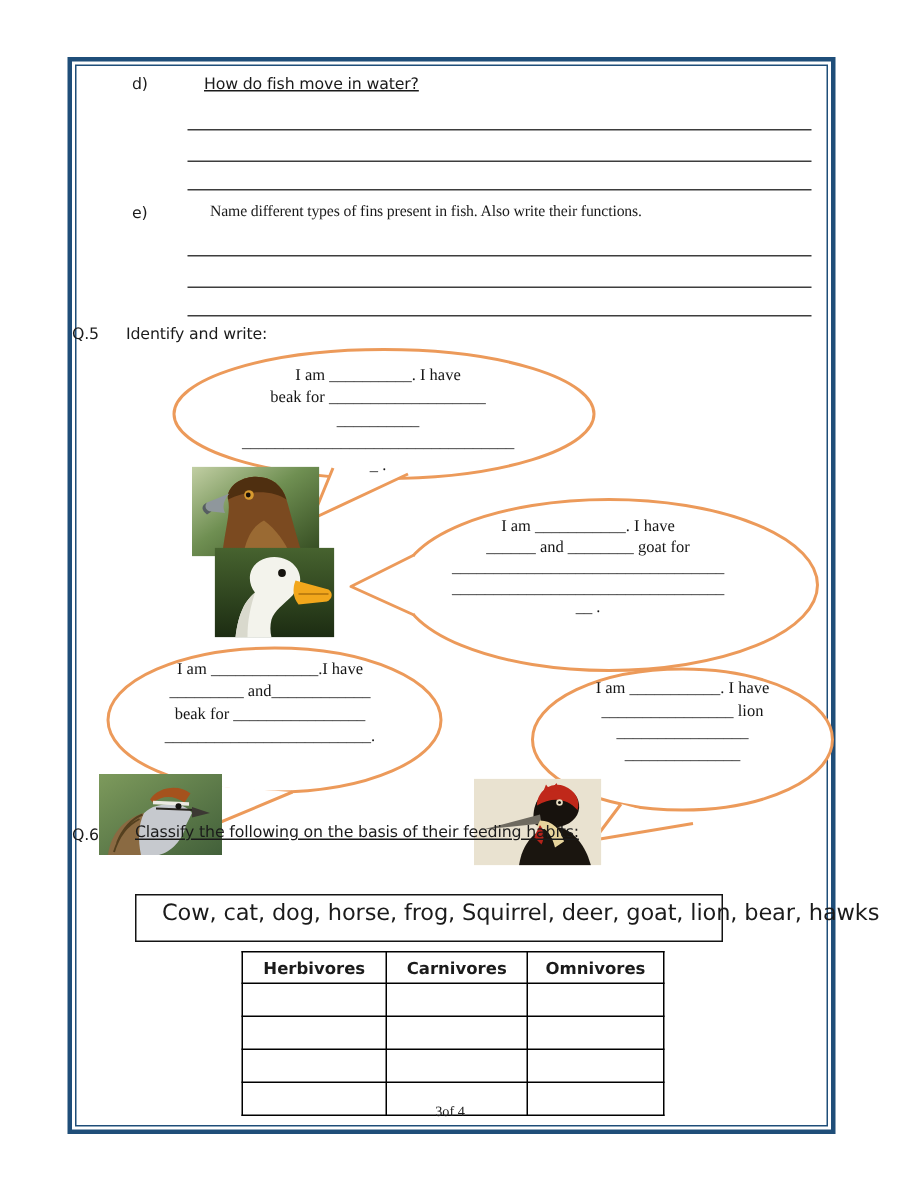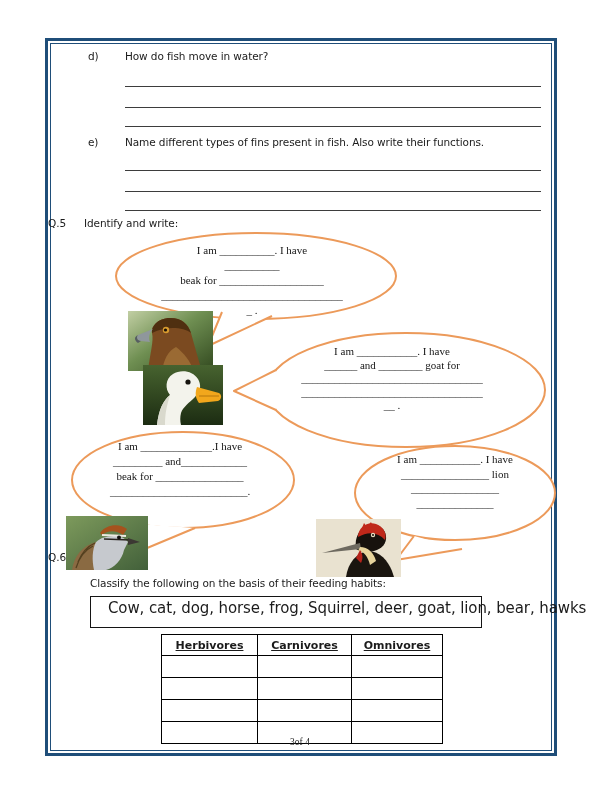--- a/index.html
+++ b/index.html
@@ -11,24 +11,24 @@
   html,body{margin:0;padding:0;background:#ffffff;}
   .page{
     position:relative;width:600px;height:800px;background:#fff;overflow:hidden;
     font-family:"DejaVu Sans",sans-serif;color:var(--ink);
   }
   
   .frame-outer{position:absolute;left:45px;top:38px;width:506px;height:712px;border:3px solid var(--frame);}
   .frame-inner{position:absolute;left:2px;top:2px;right:2px;bottom:2px;border:1.5px solid var(--frame);}
   
   .qlabel,.qtext{position:absolute;font-size:10.5px;letter-spacing:-0.1px;white-space:nowrap;}
-  .lbl-d{left:88px;top:50px;}   .txt-d{left:125px;top:50px;}
-  .lbl-e{left:88px;top:136px;}  .txt-e{left:125px;top:136px;}
+  .lbl-d{left:88px;top:50px;}   .txt-d{left:136px;top:50px;text-decoration:underline;}
+  .lbl-e{left:88px;top:136px;}  .txt-e{left:140px;top:136px;font-family:Liberation Serif, serif;}
   .lbl-q5{left:48px;top:217px;} .txt-q5{left:84px;top:217px;}
-  .lbl-q6{left:48px;top:551px;} .txt-q6{left:90px;top:577px;}
+  .lbl-q6{left:48px;top:551px;} .txt-q6{left:90px;top:549px;text-decoration:underline;}
   
   .ans-line{position:absolute;left:125px;width:416px;height:0;border-bottom:1px solid var(--line);}
   .d1{top:86px;} .d2{top:107px;} .d3{top:126px;}
   .e1{top:170px;} .e2{top:191px;} .e3{top:210px;}
   
   .bubble-layer{position:absolute;left:0;top:0;width:600px;height:800px;pointer-events:none;}
   .bubble{fill:#ffffff;stroke:var(--bubble);stroke-width:2;}
   .tail{fill:#ffffff;stroke:var(--bubble);stroke-width:2;stroke-linejoin:round;}
   
   .btxt{position:absolute;font-family:"Liberation Serif",serif;font-size:11px;color:#161616;text-align:center;}
@@ -42,21 +42,21 @@
   .bird svg{display:block;}
   .img-eagle{left:128px;top:311px;width:85px;height:60px;}
   .img-duck{left:143px;top:365px;width:80px;height:60px;}
   .img-sparrow{left:66px;top:516px;width:82px;height:54px;}
   .img-woodpecker{left:316px;top:519px;width:85px;height:58px;}
   
   .word-bank{position:absolute;left:90px;top:596px;width:390px;height:30px;border:1.2px solid #141414;}
   .word-bank span{display:block;padding:2px 0 0 17px;font-size:15px;letter-spacing:-0.1px;white-space:nowrap;}
   
   .classify{position:absolute;left:161px;top:634px;border-collapse:collapse;}
-  .classify th,.classify td{border:1.5px solid #000;padding:0;text-decoration:underline;}
+  .classify th,.classify td{border:1.5px solid #000;padding:0;}
   .classify th{font-size:11px;font-weight:bold;height:20px;text-align:center;font-family:"DejaVu Sans",sans-serif;}
   .classify td{height:21px;}
   .cw1{width:95px;} .cw2{width:93px;} .cw3{width:90px;}
   
   .footer{position:absolute;left:0;right:0;top:737px;text-align:center;
     font-family:"Liberation Serif",serif;font-size:9.5px;color:#222;}
 </style>
 </head>
 <body>
 
@@ -95,22 +95,22 @@
       <path class="tail" d="M 140 524 L 128 556 L 195 528"></path>
     </g>
     <g>
       <ellipse class="bubble" cx="455" cy="493" rx="100" ry="47"></ellipse>
       <path class="tail" d="M 414 536 L 396 560 L 462 549"></path>
     </g>
   </svg>
 
   <div class="btxt bt-eagle">
     <div>I am __________. I have</div>
+    <div>beak for ___________________</div>
     <div>__________</div>
-    <div>beak for ___________________</div>
     <div>_________________________________</div>
     <div>_ .</div>
   </div>
   <div class="btxt bt-duck">
     <div>I am ___________. I have</div>
     <div>______ and ________ goat for</div>
     <div>_________________________________</div>
     <div>_________________________________</div>
     <div>__ .</div>
   </div>

